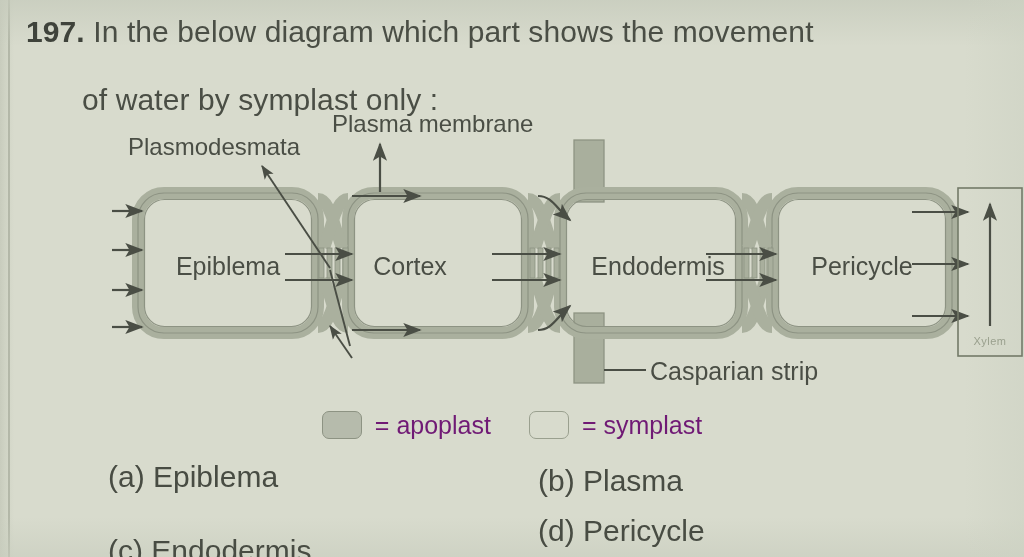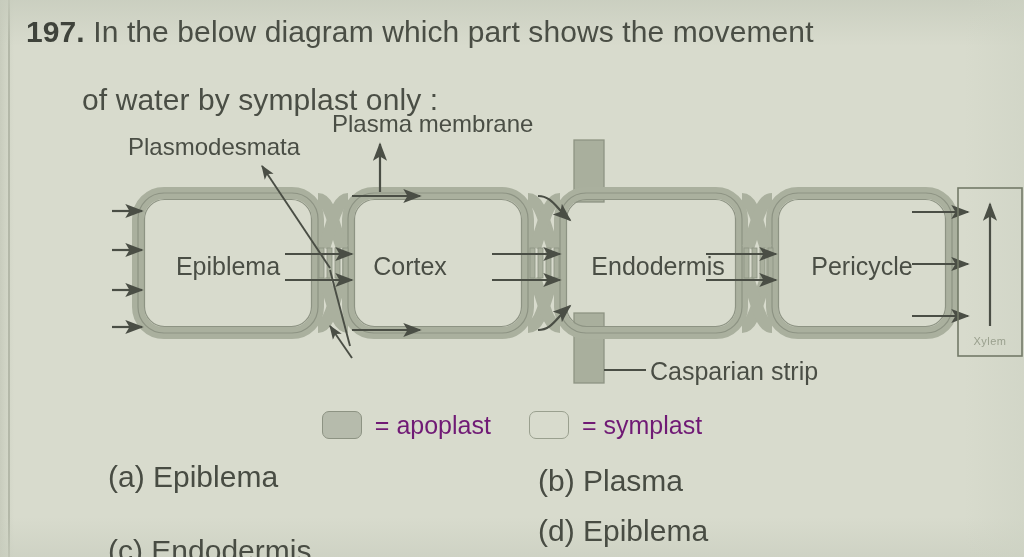--- a/index.html
+++ b/index.html
@@ -308,14 +308,14 @@
   <div class="legend-item">
     <span class="swatch swatch-open"></span>
     <span class="legend-text">= symplast</span>
   </div>
 </div>
 
 <div id="options">
   <div class="opt opt-a">(a) Epiblema</div>
   <div class="opt opt-b">(b) Plasma</div>
   <div class="opt opt-c">(c) Endodermis</div>
-  <div class="opt opt-d">(d) Epiblema</div>
+  <div class="opt opt-d">(d) Pericycle</div>
 </div>
 
 </body></html>

